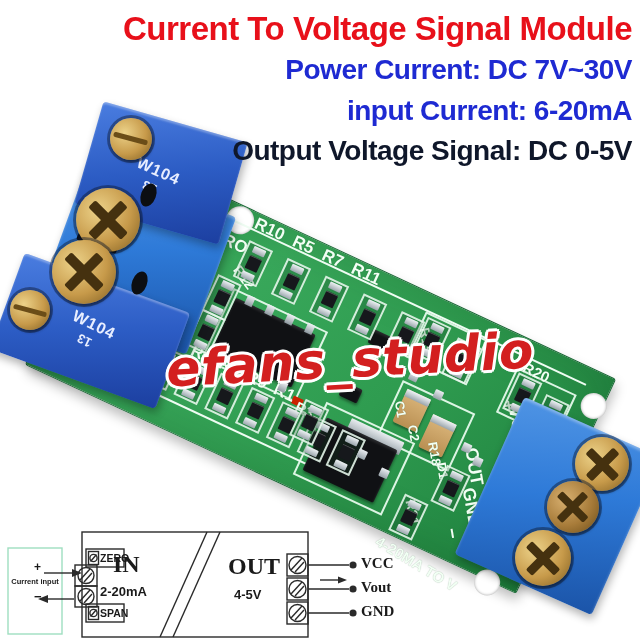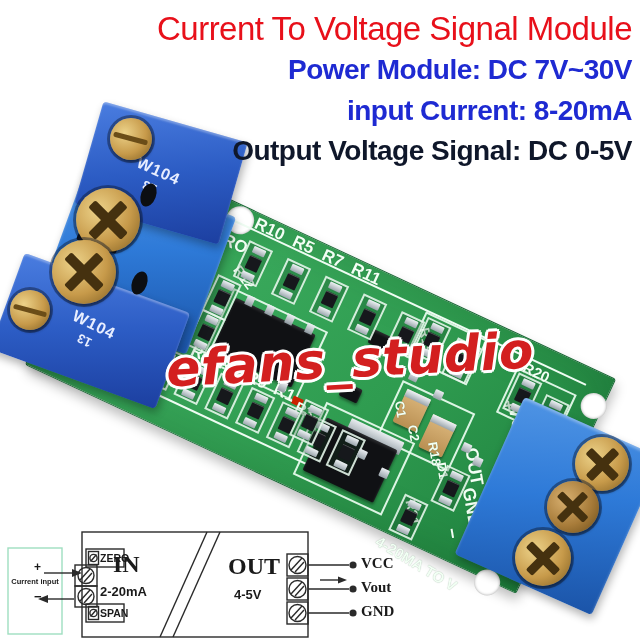--- a/index.html
+++ b/index.html
@@ -1,21 +1,21 @@
 <!DOCTYPE html>
 <html><head>
 <meta charset="utf-8">
 <style>
   html,body{margin:0;padding:0;background:#fff;}
   .stage{position:relative;width:640px;height:640px;background:#ffffff;overflow:hidden;
          font-family:"Liberation Sans",sans-serif;}
 
   
   .header{position:absolute;top:10px;right:8px;text-align:right;z-index:9;line-height:1.16;}
-  .header .title{font-size:33px;font-weight:normal;letter-spacing:-0.5px;margin-bottom:6px;}
+  .header .title{font-size:33px;font-weight:bold;letter-spacing:-0.5px;margin-bottom:6px;}
   .header .spec{font-size:28px;font-weight:bold;letter-spacing:-0.5px;margin-bottom:8px;}
 
   
   #board{position:absolute;left:125px;top:150px;width:540px;height:235px;
          transform:rotate(25deg);transform-origin:0 0;z-index:3;
          background:linear-gradient(115deg,#2a9149 0%,#38a75a 30%,#2f9c50 60%,#1f813e 100%);
          border:1px solid #196835;border-radius:3px;
          box-shadow:4px 6px 12px rgba(0,0,0,0.25), inset 0 0 50px rgba(0,45,12,0.18);}
   .hole{position:absolute;background:#ffffff;border-radius:50%;
         box-shadow:inset 0 0 3px rgba(0,0,0,0.4);}
@@ -70,22 +70,22 @@
   .serifb{font-family:"Liberation Serif",serif;font-weight:bold;}
   .sansb{font-family:"Liberation Sans",sans-serif;font-weight:bold;}
 </style>
 </head>
 <body>
 
 <div class="stage">
 
   <div class="header">
     <div class="title" style="color:#e8101a">Current To Voltage Signal Module</div>
-    <div class="spec" style="color:#1e2ad2">Power Module: DC 7V~30V</div>
-    <div class="spec" style="color:#1e2ad2">input Current: 8-20mA</div>
+    <div class="spec" style="color:#1e2ad2">Power Current: DC 7V~30V</div>
+    <div class="spec" style="color:#1e2ad2">input Current: 6-20mA</div>
     <div class="spec" style="color:#0f172a">Output Voltage Signal: DC 0-5V</div>
   </div>
 
   <svg id="diagram-svg" width="640" height="140" viewBox="0 0 640 140">
     <g stroke="#2a2a2a" stroke-width="1.4" fill="none">
       <rect x="8" y="48" width="54" height="86" stroke="#9fdfc0"></rect>
       <rect x="82" y="32" width="226" height="105"></rect>
 
       <g>
         <rect x="86" y="49" width="38" height="18"></rect>

